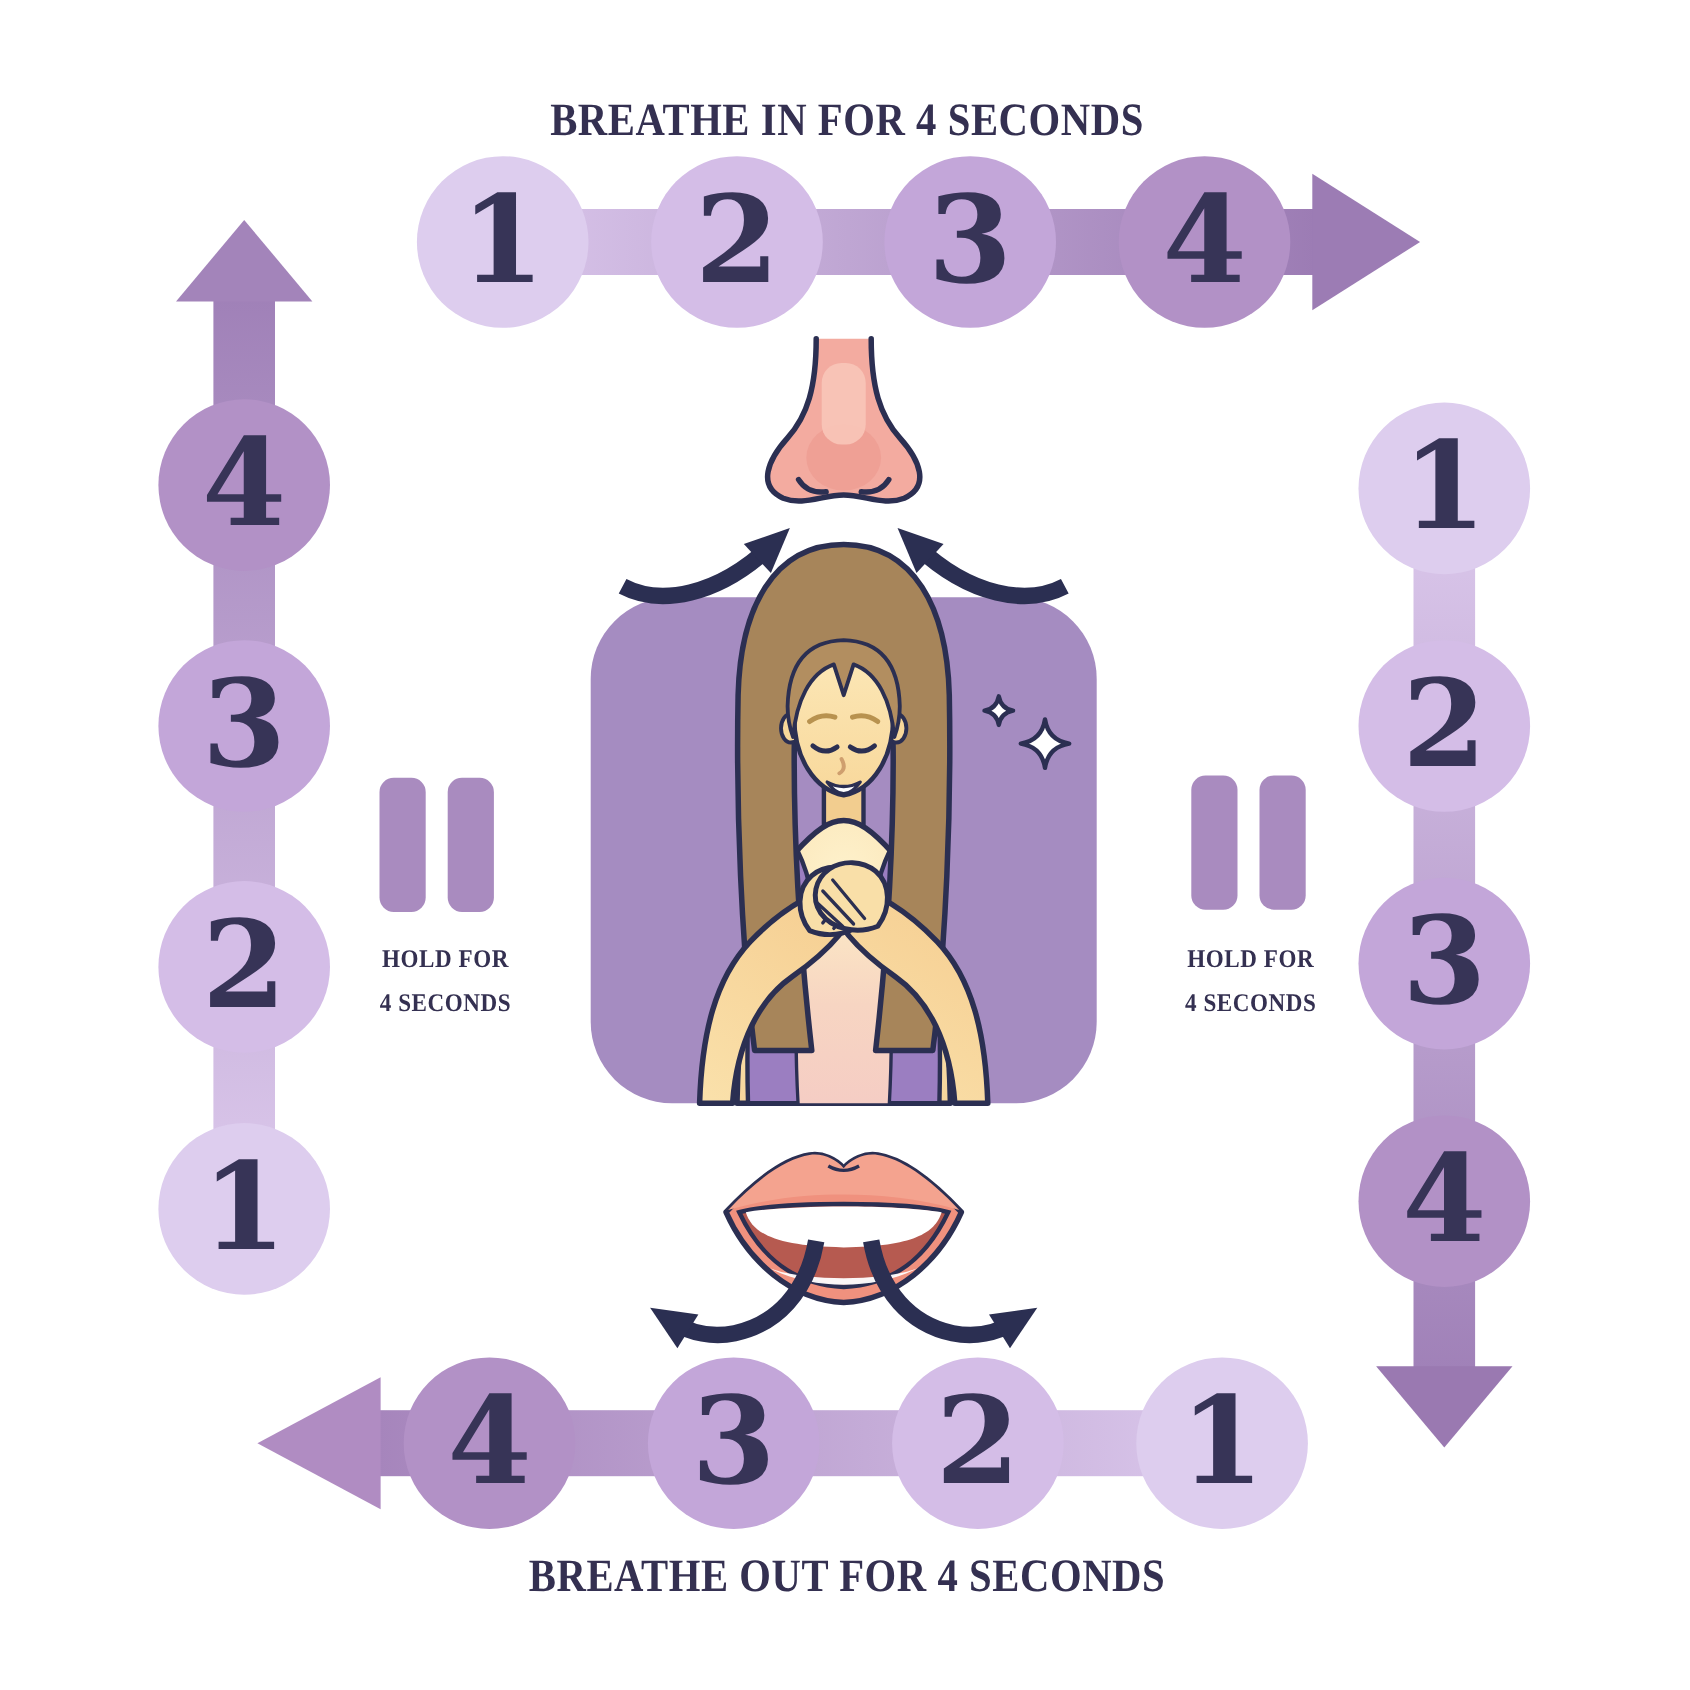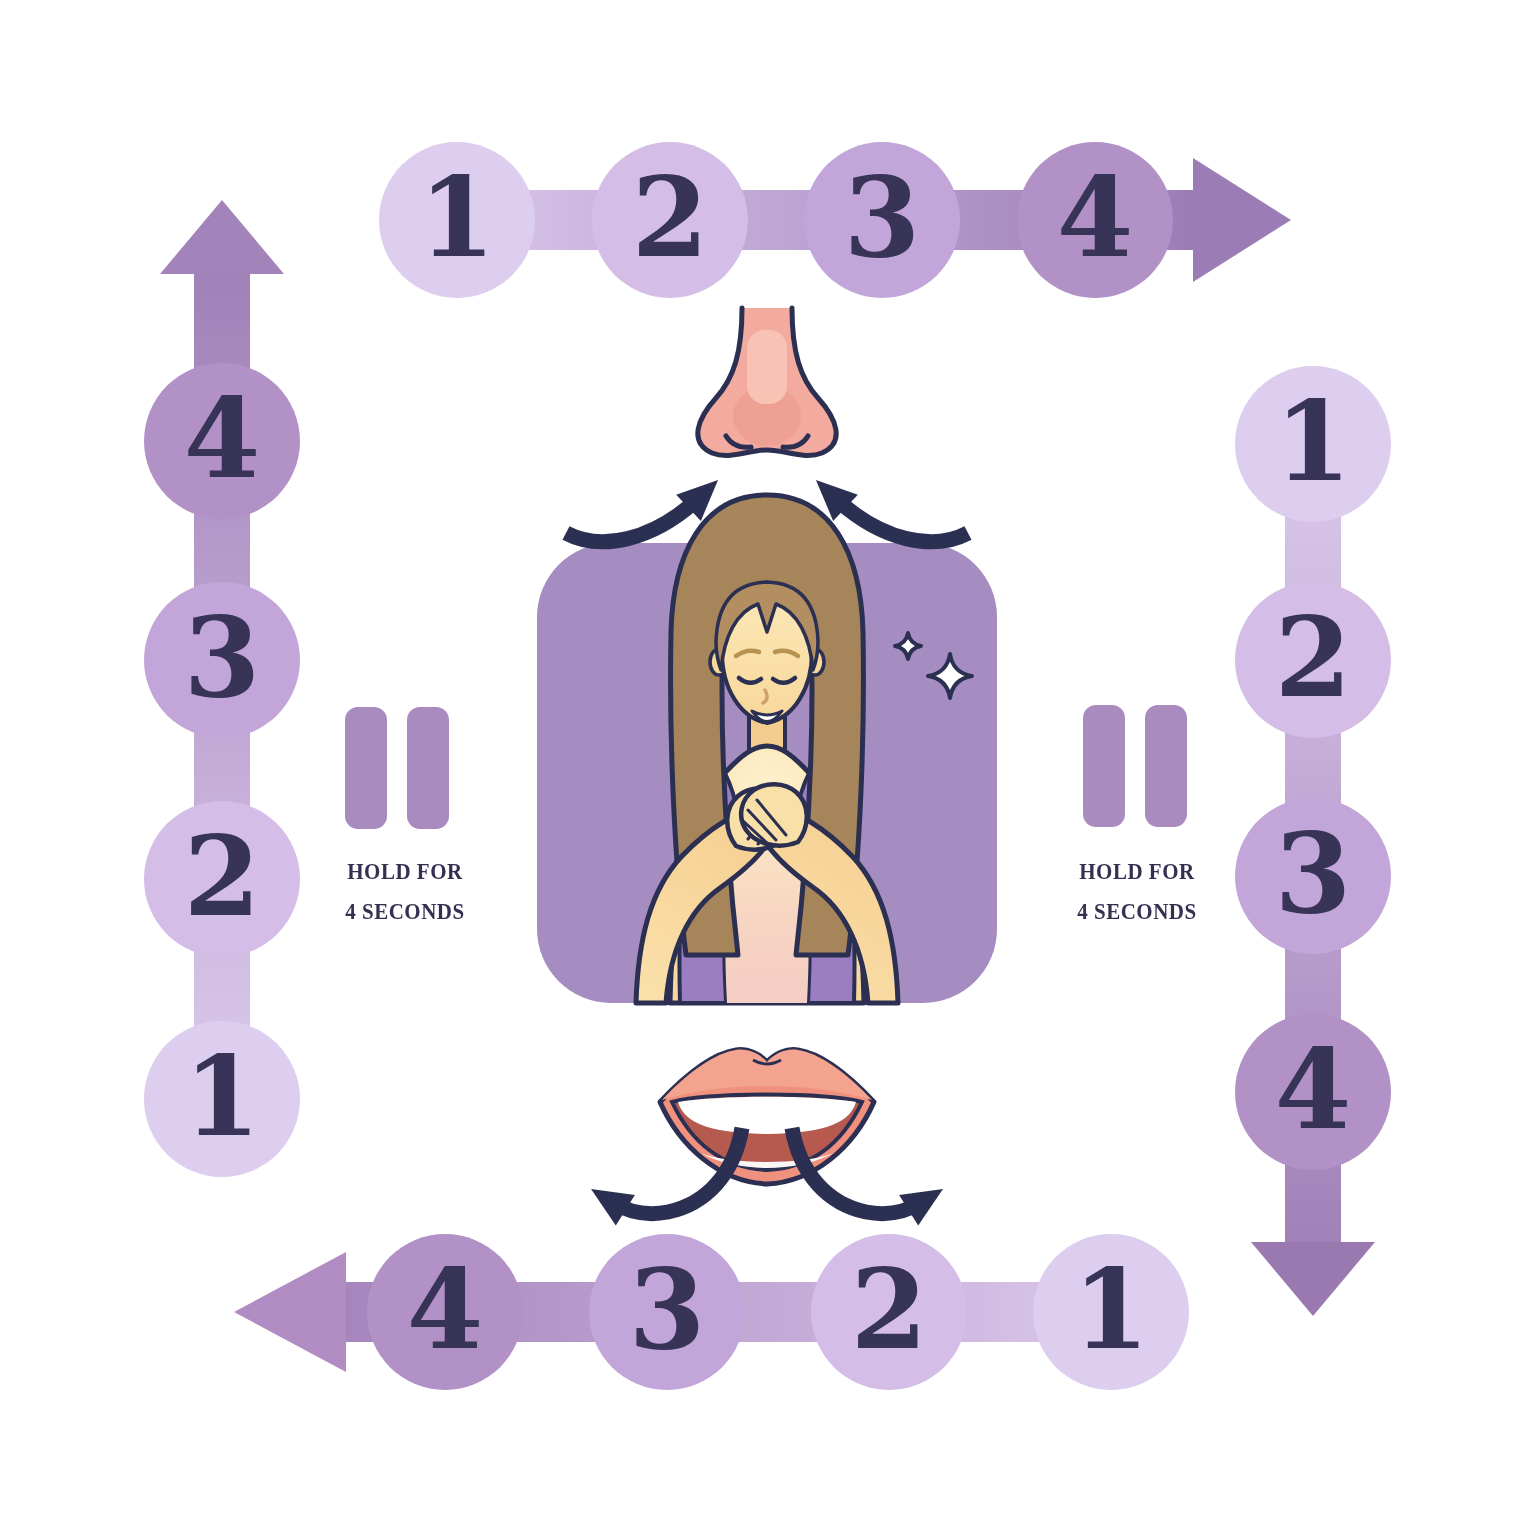--- a/index.html
+++ b/index.html
@@ -29,20 +29,21 @@
   .pause .bar{width:42px;height:122px;border-radius:13px;}
   .hold-text{position:absolute;color:#343051;font-weight:700;font-size:21px;line-height:40px;text-align:center;width:240px;}
   .hold-text span{display:inline-block;transform:scaleY(1.1);letter-spacing:.5px;}
   .center-art{position:absolute;left:520px;top:290px;width:500px;height:970px;z-index:3;}
 </style>
 </head>
 <body>
 
 <div class="canvas">
 
+  <div class="heading" style="left:420px;top:88px;width:700px;"><span>BREATHE IN FOR 4 SECONDS</span></div>
   <div class="track track-top"></div>
   <div class="arrowhead ah-right"></div>
   <div class="circle" style="left: 379px; top: 142px; background: rgb(221, 205, 238);">1</div>
   <div class="circle" style="left: 592px; top: 142px; background: rgb(212, 189, 231);">2</div>
   <div class="circle" style="left: 804px; top: 142px; background: rgb(195, 166, 217);">3</div>
   <div class="circle" style="left: 1017px; top: 142px; background: rgb(178, 145, 198);">4</div>
 
   <div class="track track-left"></div>
   <div class="arrowhead ah-up"></div>
   <div class="circle" style="left: 144px; top: 363px; background: rgb(178, 145, 198);">4</div>
@@ -72,20 +73,21 @@
     <span>HOLD FOR</span><br>
     <span>4 SECONDS</span>
   </div>
 
   <div class="track track-bottom"></div>
   <div class="arrowhead ah-left"></div>
   <div class="circle" style="left: 367px; top: 1234px; background: rgb(178, 145, 198);">4</div>
   <div class="circle" style="left: 589px; top: 1234px; background: rgb(195, 166, 217);">3</div>
   <div class="circle" style="left: 811px; top: 1234px; background: rgb(212, 189, 231);">2</div>
   <div class="circle" style="left: 1033px; top: 1234px; background: rgb(221, 205, 238);">1</div>
+  <div class="heading" style="left:420px;top:1412px;width:700px;"><span>BREATHE OUT FOR 4 SECONDS</span></div>
 
   <svg class="center-art" viewBox="0 0 500 970" aria-hidden="true">
     <defs>
       <marker id="ah" viewBox="0 0 10 10" refX="4" refY="5" markerWidth="3" markerHeight="3" orient="auto">
         <path d="M0.5,1 L9.5,5 L0.5,9 Z" fill="#2b2f52"></path>
       </marker>
       <linearGradient id="gFace" x1="0" y1="0" x2="0" y2="1">
         <stop offset="0" stop-color="#fce8b8"></stop>
           <stop offset="1" stop-color="#f8d89b"></stop>
       </linearGradient>

